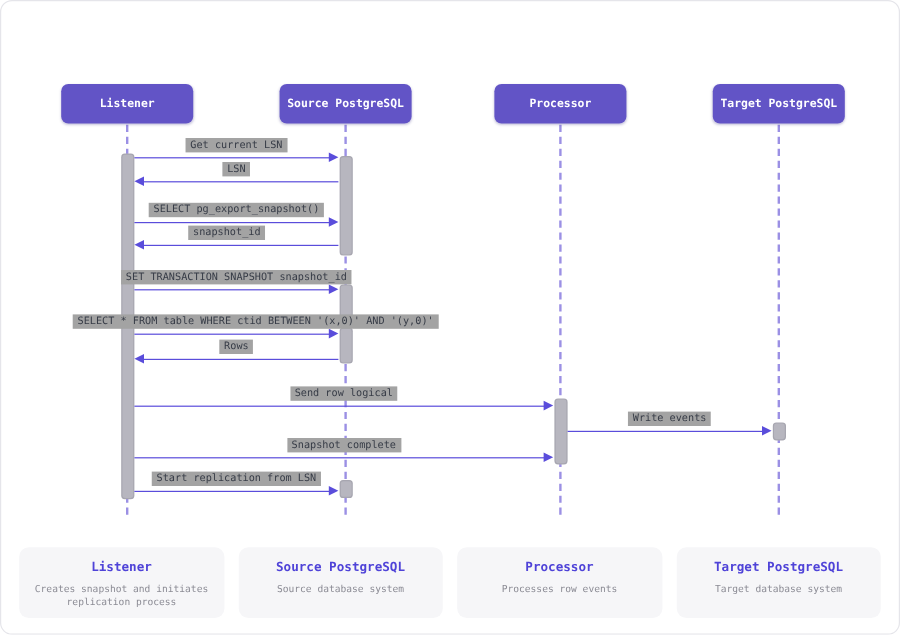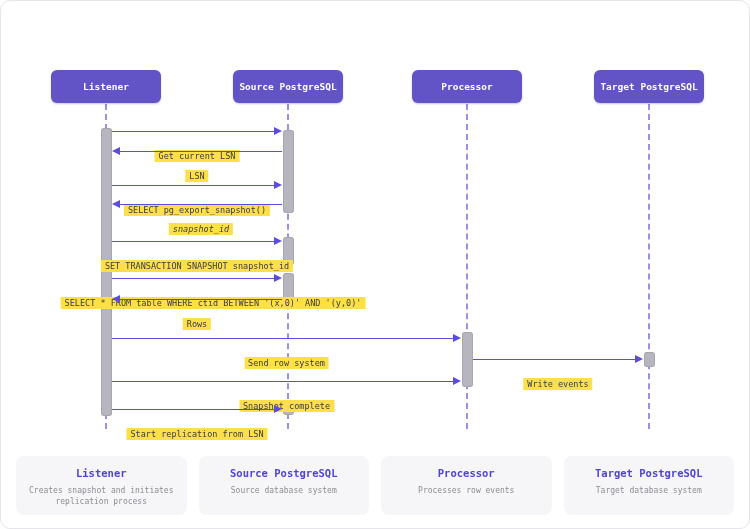--- a/index.html
+++ b/index.html
@@ -47,21 +47,21 @@
     border-top: 4.5px solid transparent; border-bottom: 4.5px solid transparent;
     border-left: 8px solid var(--arrow, #5a4ddb);
   }
   .arrow-head.left {
     border-top: 4.5px solid transparent; border-bottom: 4.5px solid transparent;
     border-right: 8px solid var(--arrow, #5a4ddb);
   }
   .msg-label {
     position: absolute; transform: translateX(-50%);
     font-size: 8.5px; color: var(--message-text, #373c47);
-    background: #fde047; padding: 0 4px; white-space: nowrap; line-height: 12px; margin-top: 35px;
+    background: #a3a3a3; padding: 0 4px; white-space: nowrap; line-height: 12px;
   }
   .legend {
     position: absolute; left: 15px; right: 15px; top: 455px;
     display: flex; gap: 12px;
   }
   .card {
     flex: 1; min-height: 58px;
     background: var(--card-bg, #f6f6f8);
     border-radius: 8px;
     padding: 11px 8px 8px 8px;
@@ -99,33 +99,33 @@
       <div class="arrow-head right" style="top: 126px; left: 273px;"></div>
       <div class="msg-label" style="left: 196px; top: 114px;">Get current LSN</div>
       <div class="msg-line" style="left: 118px; top: 150px; width: 163px;"></div>
       <div class="arrow-head left" style="top: 146px; left: 111px;"></div>
       <div class="msg-label" style="left: 196px; top: 134px;">LSN</div>
       <div class="msg-line" style="left: 111px; top: 184px; width: 163px;"></div>
       <div class="arrow-head right" style="top: 180px; left: 273px;"></div>
       <div class="msg-label" style="left: 196px; top: 168px;">SELECT pg_export_snapshot()</div>
       <div class="msg-line" style="left: 118px; top: 203px; width: 163px;"></div>
       <div class="arrow-head left" style="top: 199px; left: 111px;"></div>
-      <div class="msg-label" style="left: 200px; top: 187px; font-style: italic;">snapshot_id</div>
+      <div class="msg-label" style="left: 188px; top: 187px;">snapshot_id</div>
       <div class="msg-line" style="left: 111px; top: 240px; width: 163px;"></div>
       <div class="arrow-head right" style="top: 236px; left: 273px;"></div>
       <div class="msg-label" style="left: 196px; top: 224px; text-align: right;">SET TRANSACTION SNAPSHOT snapshot_id</div>
       <div class="msg-line" style="left: 111px; top: 277px; width: 163px;"></div>
       <div class="arrow-head right" style="top: 273px; left: 273px;"></div>
       <div class="msg-label" style="left: 212px; top: 261px;">SELECT * FROM table WHERE ctid BETWEEN '(x,0)' AND '(y,0)'</div>
       <div class="msg-line" style="left: 118px; top: 298px; width: 163px;"></div>
       <div class="arrow-head left" style="top: 294px; left: 111px;"></div>
       <div class="msg-label" style="left: 196px; top: 282px;">Rows</div>
       <div class="msg-line" style="left: 111px; top: 337px; width: 342px;"></div>
       <div class="arrow-head right" style="top: 333px; left: 452px;"></div>
-      <div class="msg-label" style="left: 285.5px; top: 321px;">Send row system</div>
+      <div class="msg-label" style="left: 285.5px; top: 321px;">Send row logical</div>
       <div class="msg-line" style="left: 472px; top: 358px; width: 163px;"></div>
       <div class="arrow-head right" style="top: 354px; left: 634px;"></div>
       <div class="msg-label" style="left: 557px; top: 342px;">Write events</div>
       <div class="msg-line" style="left: 111px; top: 380px; width: 342px;"></div>
       <div class="arrow-head right" style="top: 376px; left: 452px;"></div>
       <div class="msg-label" style="left: 285.5px; top: 364px;">Snapshot complete</div>
       <div class="msg-line" style="left: 111px; top: 408px; width: 163px;"></div>
       <div class="arrow-head right" style="top: 404px; left: 273px;"></div>
       <div class="msg-label" style="left: 196px; top: 392px;">Start replication from LSN</div>
       <div class="actor-box" style="left: 50px; top: 69px; width: 110px;">Listener</div>

